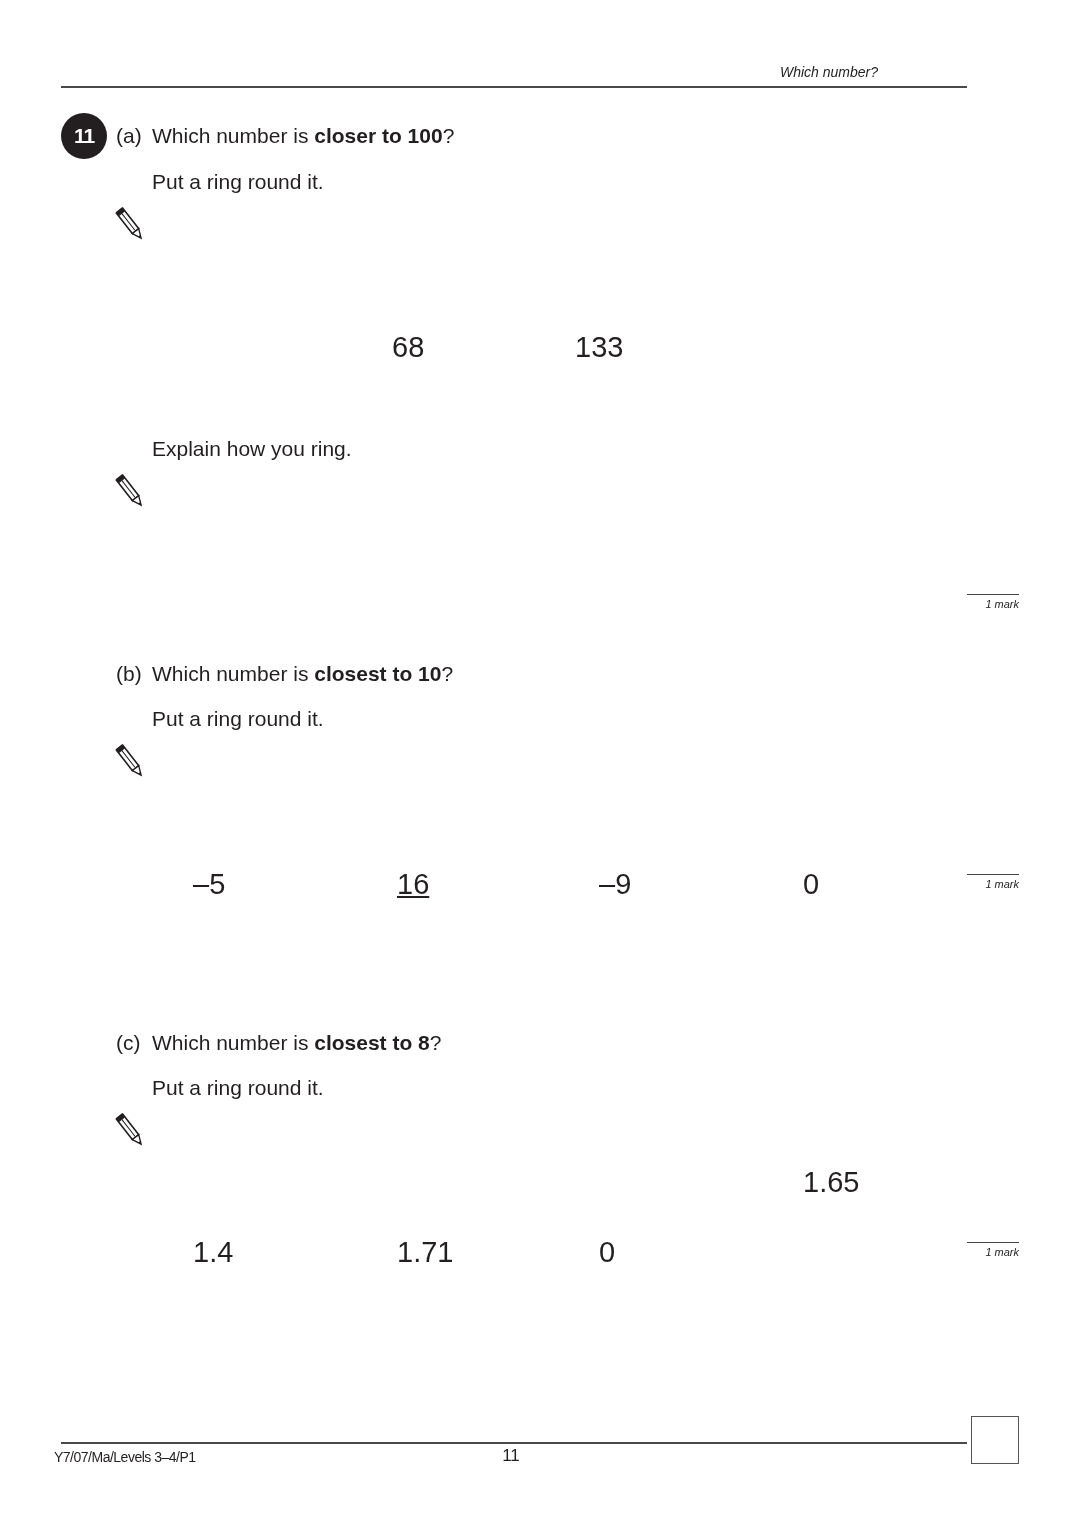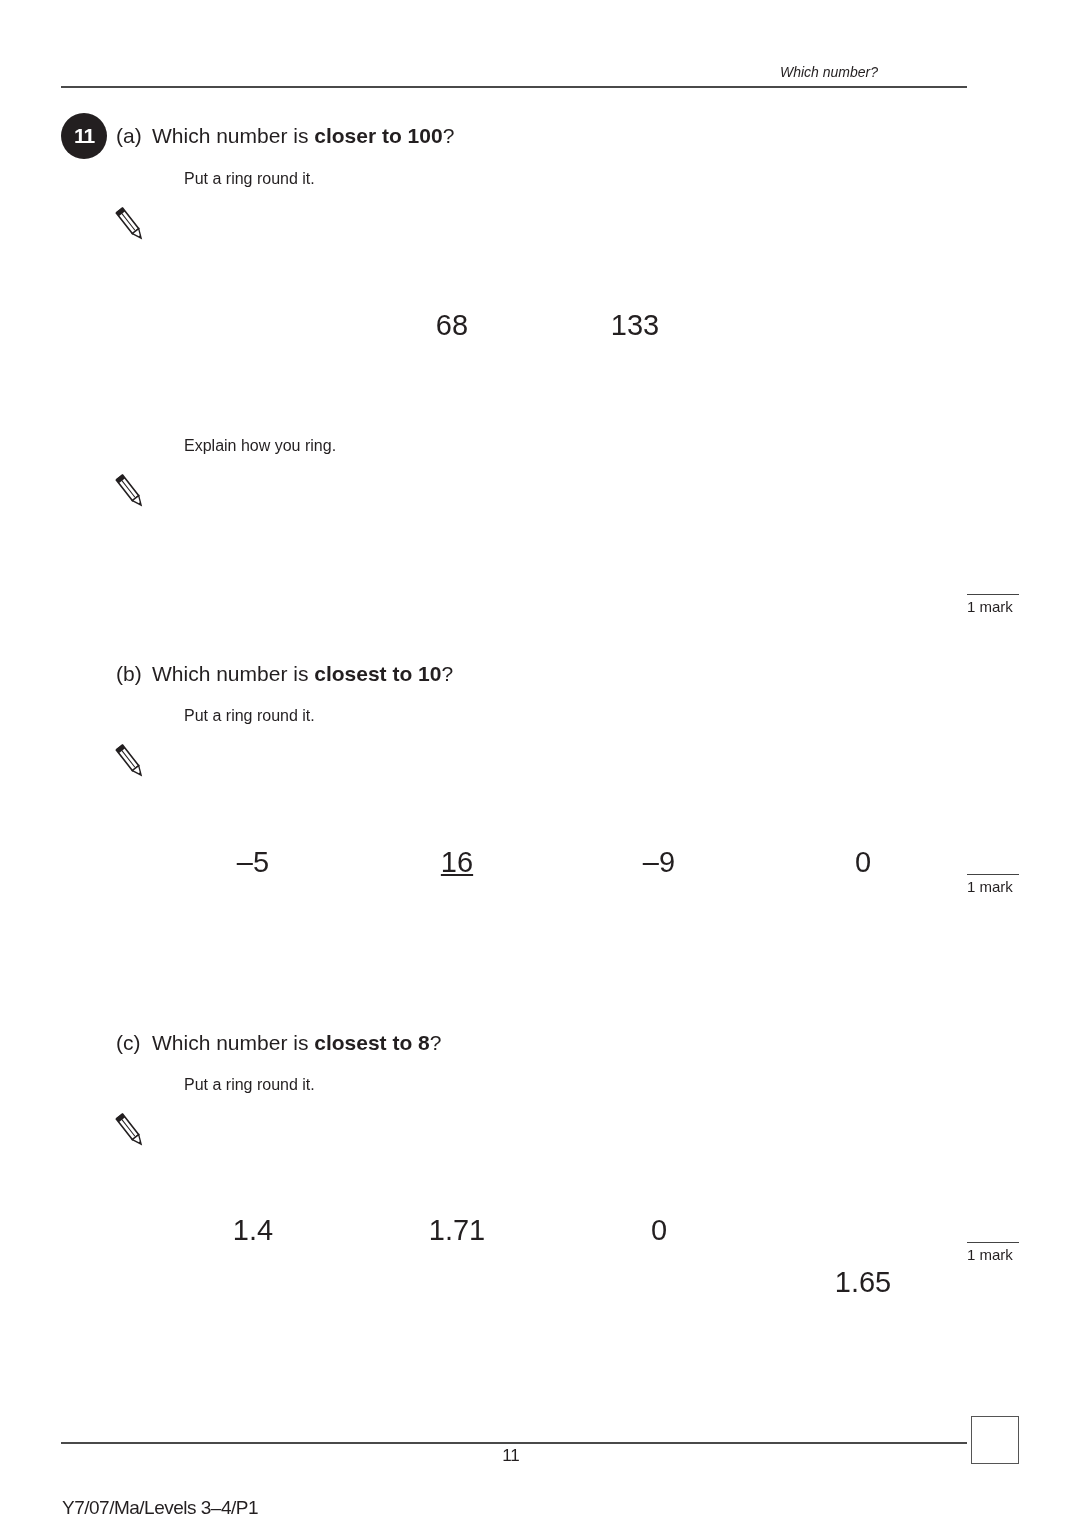--- a/index.html
+++ b/index.html
@@ -11,26 +11,26 @@
   .header-title { left: 780px; top: 64px; width: 186px; text-align: left; font-size: 14px; font-style: italic; color: #231f20; }
   .rule { background: #4a4a4a; height: 2px; }
   .qnum {
     left: 61px; top: 113px; width: 46px; height: 46px; border-radius: 50%;
     background: #231f20; color: #fff; font-weight: bold; font-size: 21px;
     display: flex; align-items: center; justify-content: center; letter-spacing: -1px;
   }
   .part-label { font-size: 21px; }
   .q-text { font-size: 21px; }
   .q-text b { font-weight: bold; }
-  .instr { font-size: 16px; margin-left: 32px; }
+  .instr { font-size: 21px; }
   .pencil { width: 32px; height: 38px; }
-  .num { font-size: 29px; text-align: center; width: 120px; }
+  .num { font-size: 29px; text-align: left; width: 120px; margin-top: 22px; }
   .mark-line { width: 52px; height: 1px; background: #444; }
-  .mark-text { font-size: 15px; width: 52px; text-align: left; }
-  .footer-code { left: 62px; top: 1449px; font-size: 19px; letter-spacing: -0.5px; margin-top: 48px; }
+  .mark-text { font-size: 11px; width: 52px; text-align: right; font-style: italic; }
+  .footer-code { left: 54px; top: 1449px; font-size: 14px; letter-spacing: -0.5px; }
   .footer-page { left: 490px; top: 1446px; font-size: 17px; width: 42px; text-align: center; }
   .mark-box { left: 971px; top: 1416px; width: 46px; height: 46px; border: 1.5px solid #555; }
 </style>
 </head>
 <body>
 
 <div class="abs header-title">Which number?</div>
 <div class="abs rule" style="left:61px; top:86px; width:906px;"></div>
 
 <div class="abs qnum">11</div>
@@ -103,20 +103,20 @@
         <line x1="16" y1="4" x2="16" y2="27" stroke="#231f20" stroke-width="1"></line>
         <rect x="12" y="1" width="8" height="5" fill="#231f20"></rect>
         <polygon points="12,28 20,28 16,37" fill="#fff" stroke="#231f20" stroke-width="1.4"></polygon>
         <polygon points="15,34 17,34 16,37" fill="#231f20"></polygon>
       </g>
     </svg>
 </div>
 <div class="abs num" style="left:193px; top:1214px;">1.4</div>
 <div class="abs num" style="left:397px; top:1214px;">1.71</div>
 <div class="abs num" style="left:599px; top:1214px;">0</div>
-<div class="abs num" style="left:803px; top:1266px;">1.65</div>
+<div class="abs num" style="left:803px; top:1144px;">1.65</div>
 <div class="abs mark-line" style="left:967px; top:1242px;"></div>
 <div class="abs mark-text" style="left:967px; top:1246px;">1 mark</div>
 
 <div class="abs rule" style="left:61px; top:1442px; width:906px;"></div>
 <div class="abs footer-code">Y7/07/Ma/Levels 3–4/P1</div>
 <div class="abs footer-page">11</div>
 <div class="abs mark-box"></div>
 
 </body></html>

